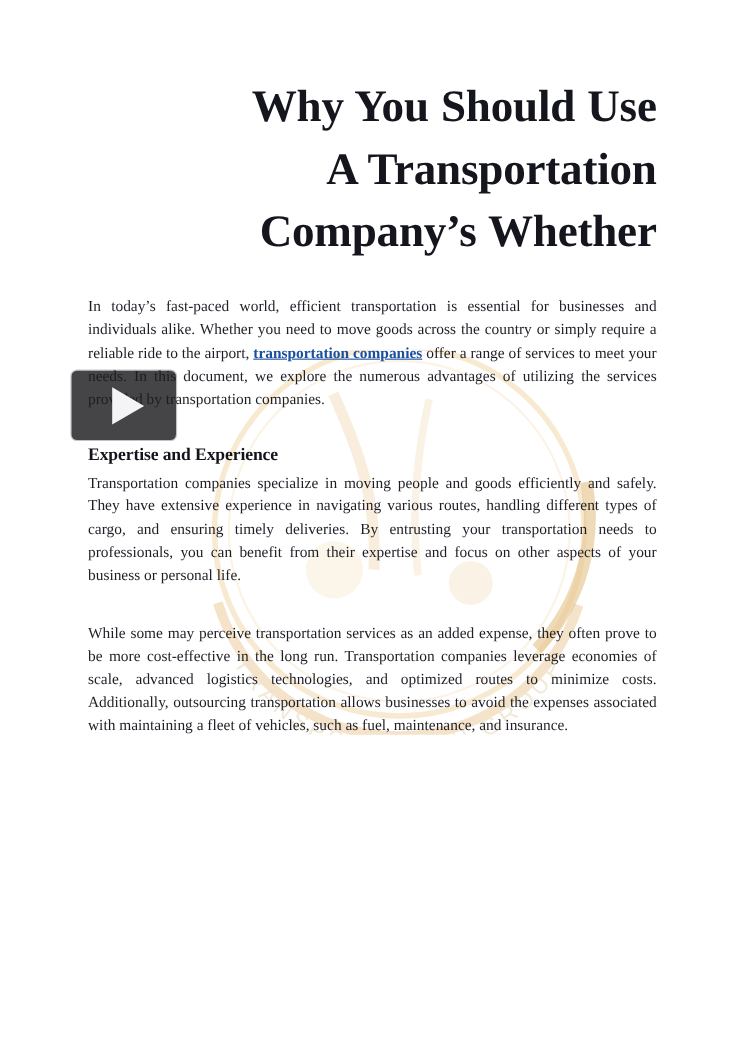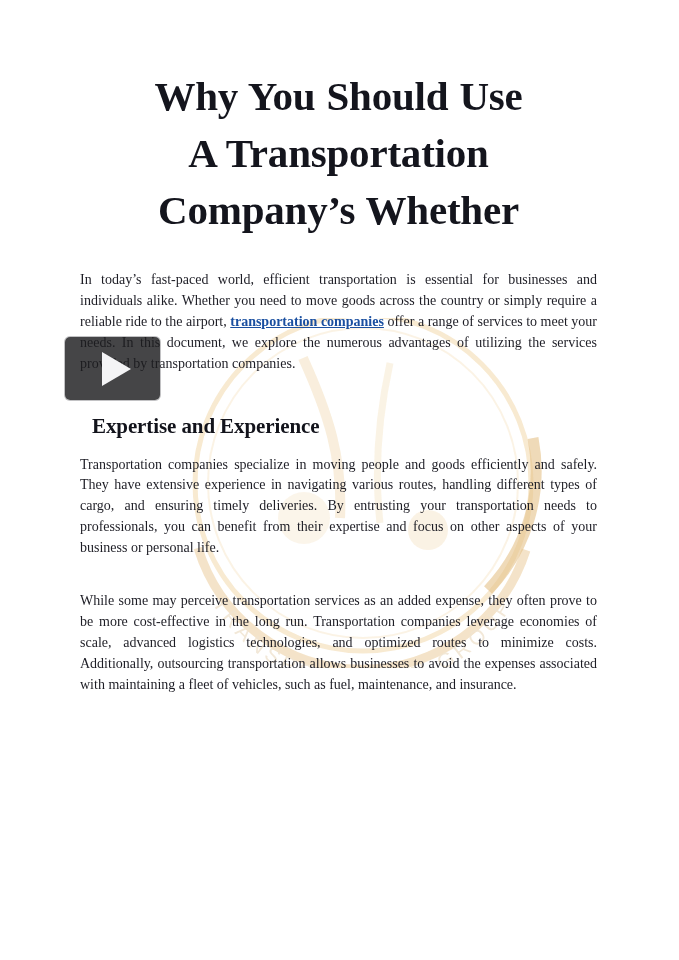--- a/index.html
+++ b/index.html
@@ -45,39 +45,39 @@
     width: 517px;
     z-index: 2;
   }
 
   .doc-title {
     margin: 0;
     padding-top: 68px;
     font-size: 41px;
     line-height: 57px;
     font-weight: bold;
-    text-align: center;
+    text-align: right;
     letter-spacing: -0.2px;
     color: #14151d;
     word-spacing: 1px;
   }
   .doc-title .tl { display: block; }
 
   .para {
     margin: 0;
     font-size: 14px;
     line-height: 20.9px;
     text-align: justify;
     text-justify: inter-word;
     color: #1d1d25;
   }
 
   .sec-head {
-    margin: 12px;
-    font-size: 21px;
+    margin: 0;
+    font-size: 16px;
     line-height: 24px;
     font-weight: bold;
     color: #12131b;
     letter-spacing: -0.1px;
   }
 
   .gap-intro { height: 31px; }
   .gap-head { height: 5px; }
   .gap-section { height: 27px; }
 

